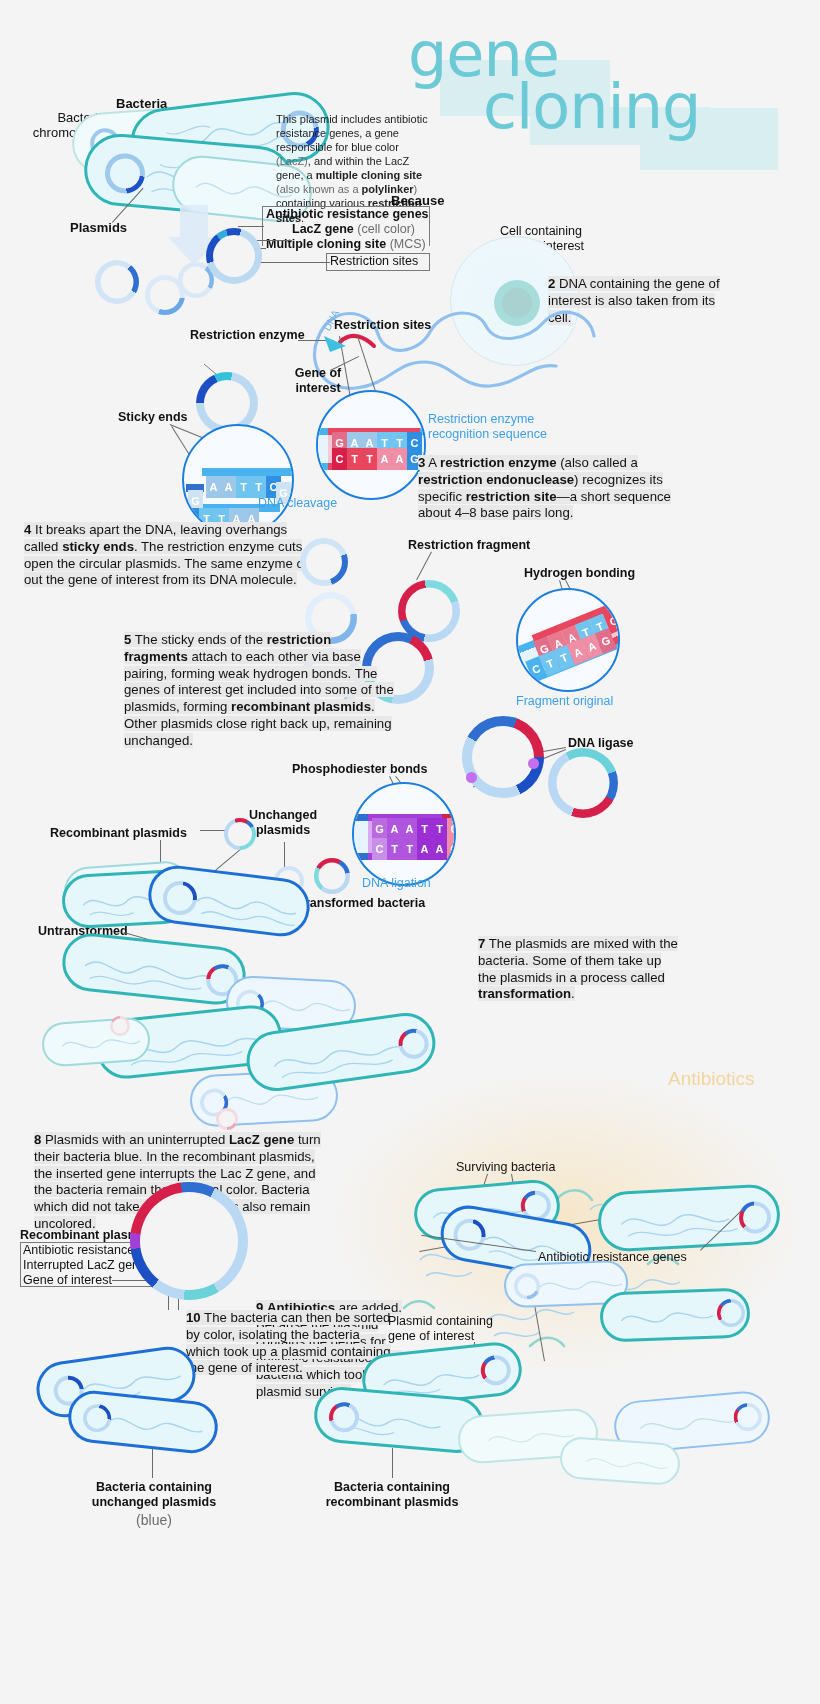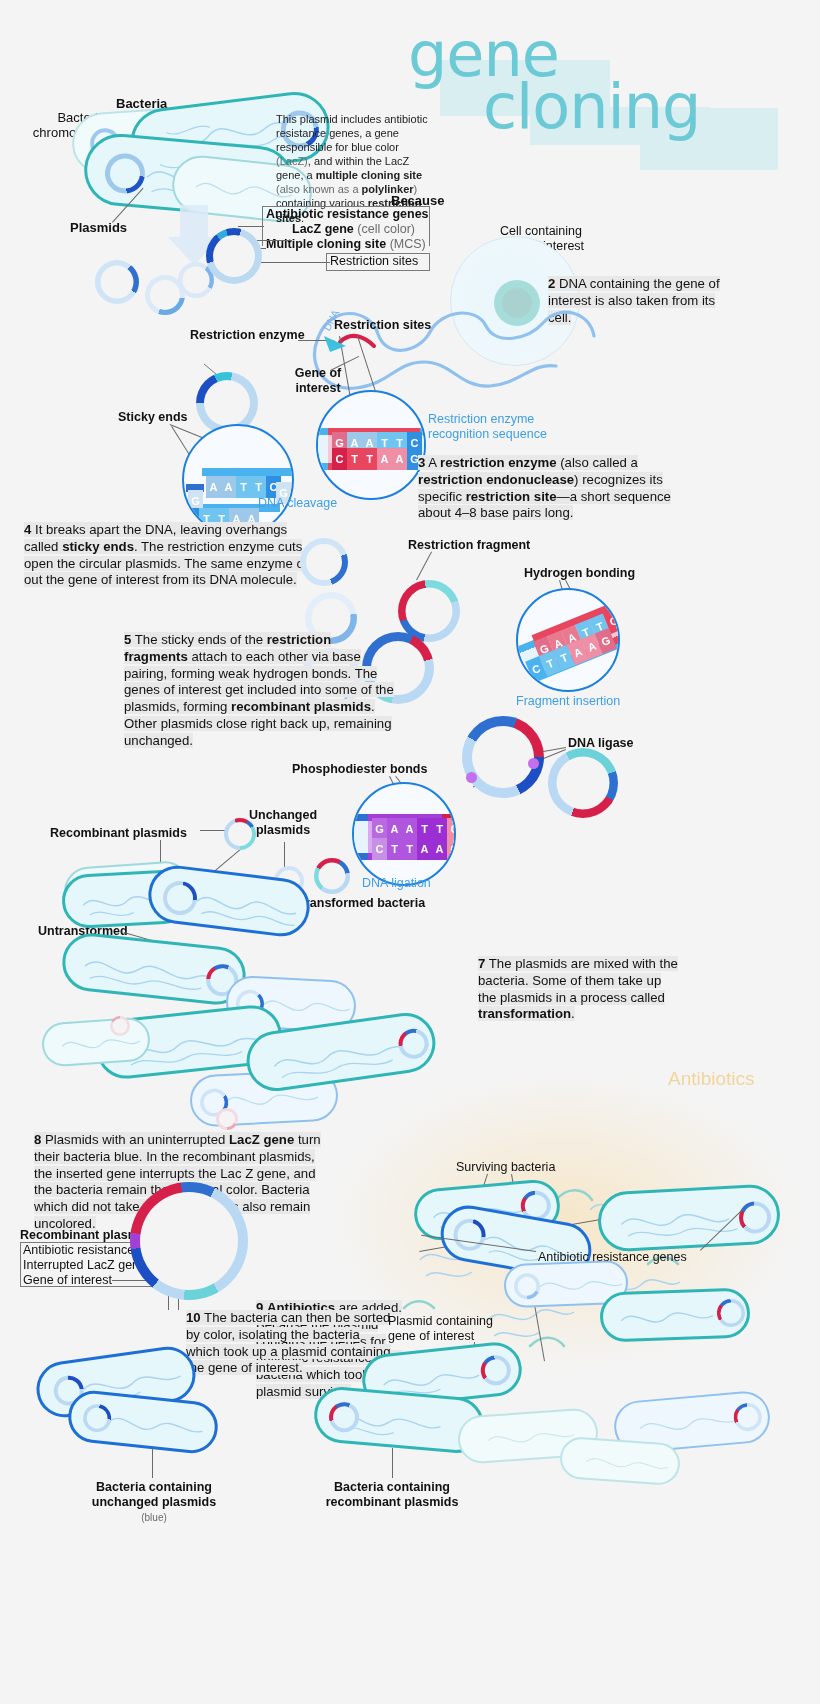--- a/index.html
+++ b/index.html
@@ -304,21 +304,21 @@
     </div>
     <div class="bases" style="left:8px;top:54px;transform:rotate(-22deg);">
       <div class="bcell" style="background:#4ab3ef;">C</div>
       <div class="bcell" style="background:#6fc5ef;">T</div>
       <div class="bcell" style="background:#6fc5ef;">T</div>
       <div class="bcell" style="background:#ef8fa6;">A</div>
       <div class="bcell" style="background:#ef8fa6;">A</div>
       <div class="bcell" style="background:#e06e8a;">G</div>
     </div>
   </div>
-  <div class="label blue" style="left:516px;top:694px;font-size:12.5px;color:#3e9fe8;">Fragment insertion</div>
+  <div class="label blue" style="left:516px;top:694px;font-size:12.5px;color:#3e9fe8;">Fragment original</div>
 
   <div class="step" style="left:124px;top:632px;width:270px;">
     <span class="hl"><span class="num">5</span>
     <span>The sticky ends of the <b>restriction fragments</b> attach to each other via base pairing, forming weak hydrogen bonds. The genes of interest get included into some of the plasmids, forming <b>recombinant plasmids</b>. Other plasmids close right back up, remaining unchanged.</span></span>
   </div>
 
   <div class="label bold" style="left:568px;top:736px;font-size:12.5px;">DNA ligase</div>
   <div class="leader" style="left:566px;top:748px;width:80px;transform:rotate(170deg);"></div>
   <div class="leader" style="left:566px;top:750px;width:100px;transform:rotate(158deg);"></div>
 
@@ -429,21 +429,21 @@
     <div class="chrom">
       <svg width="130" height="52" viewBox="0 0 130 52">
           <path d="M36 26 C50 12,64 40,80 26 C94 14,108 34,122 26" stroke="#bcdff0" fill="none" stroke-width="1.3"></path>
         </svg>
     </div>
     <div class="ring" style="left:8px;top:12px;width:28px;height:28px;background:conic-gradient(from 160deg,#cfe4f7 0 240deg,#2f6fd0 240deg 320deg,#cfe4f7 320deg 360deg);">
       <div style="position:absolute;left:50%;top:50%;transform:translate(-50%,-50%);width:21px;height:21px;border-radius:50%;background:#eef7fd;"></div>
       </div>
   </div>
 
-  <div class="step" style="left:478px;top:956px;width:200px;">
+  <div class="step" style="left:478px;top:936px;width:200px;">
     <span class="hl"><span class="num">7</span>
     <span>The plasmids are mixed with the bacteria. Some of them take up the plasmids in a process called <b>transformation</b>.</span></span>
   </div>
 
   <div class="bact teal" style="left:96px;top:1012px;width:186px;height:60px;transform:rotate(-6deg);">
     <div class="chrom">
       <svg width="186" height="60" viewBox="0 0 186 60">
           <path d="M24 32 C42 16,58 46,78 30 C96 16,114 42,134 32 C150 24,164 38,176 32" stroke="#a9d4ef" fill="none" stroke-width="1.5"></path>
           <path d="M30 44 C48 34,64 52,86 42 C104 34,122 50,142 42" stroke="#a9d4ef" fill="none" stroke-width="1.3"></path>
         </svg>
@@ -628,21 +628,21 @@
     <div class="chrom">
       <svg width="150" height="52" viewBox="0 0 150 52">
           <path d="M38 26 C54 12,68 40,86 26 C100 14,116 32,132 26" stroke="#a9d4ef" fill="none" stroke-width="1.4"></path>
         </svg>
     </div>
     <div class="ring" style="left:12px;top:10px;width:28px;height:28px;background:conic-gradient(from 150deg,#bcd9f2 0 215deg,#1d4fc4 215deg 300deg,#bcd9f2 300deg 360deg);">
       <div style="position:absolute;left:50%;top:50%;transform:translate(-50%,-50%);width:21px;height:21px;border-radius:50%;background:#e6f7fc;"></div>
       </div>
   </div>
   <div class="label" style="left:76px;top:1480px;text-align:center;width:156px;font-size:12.5px;font-weight:bold;line-height:1.2;">Bacteria containing<br>unchanged plasmids</div>
-  <div class="label g" style="left:76px;top:1512px;text-align:center;width:156px;font-size:10px;color:#6b6b6b;">(blue)</div>
+  <div class="label g" style="left:76px;top:1512px;text-align:center;width:156px;font-size:14px;color:#6b6b6b;">(blue)</div>
   <div class="vline" style="left:152px;top:1448px;height:30px;"></div>
 
   <div class="bact teal" style="left:362px;top:1348px;width:160px;height:54px;transform:rotate(-6deg);">
     <div class="chrom">
       <svg width="160" height="54" viewBox="0 0 160 54">
           <path d="M18 28 C34 14,50 42,68 28 C82 16,98 36,114 28" stroke="#a9d4ef" fill="none" stroke-width="1.4"></path>
           <path d="M24 38 C40 30,54 46,74 38" stroke="#a9d4ef" fill="none" stroke-width="1.2"></path>
         </svg>
     </div>
     <div class="ring" style="left:116px;top:10px;width:30px;height:30px;background:conic-gradient(from 0deg,#b9d8f3 0 240deg,#d6204a 240deg 310deg,#2f6fd0 310deg 360deg);">

